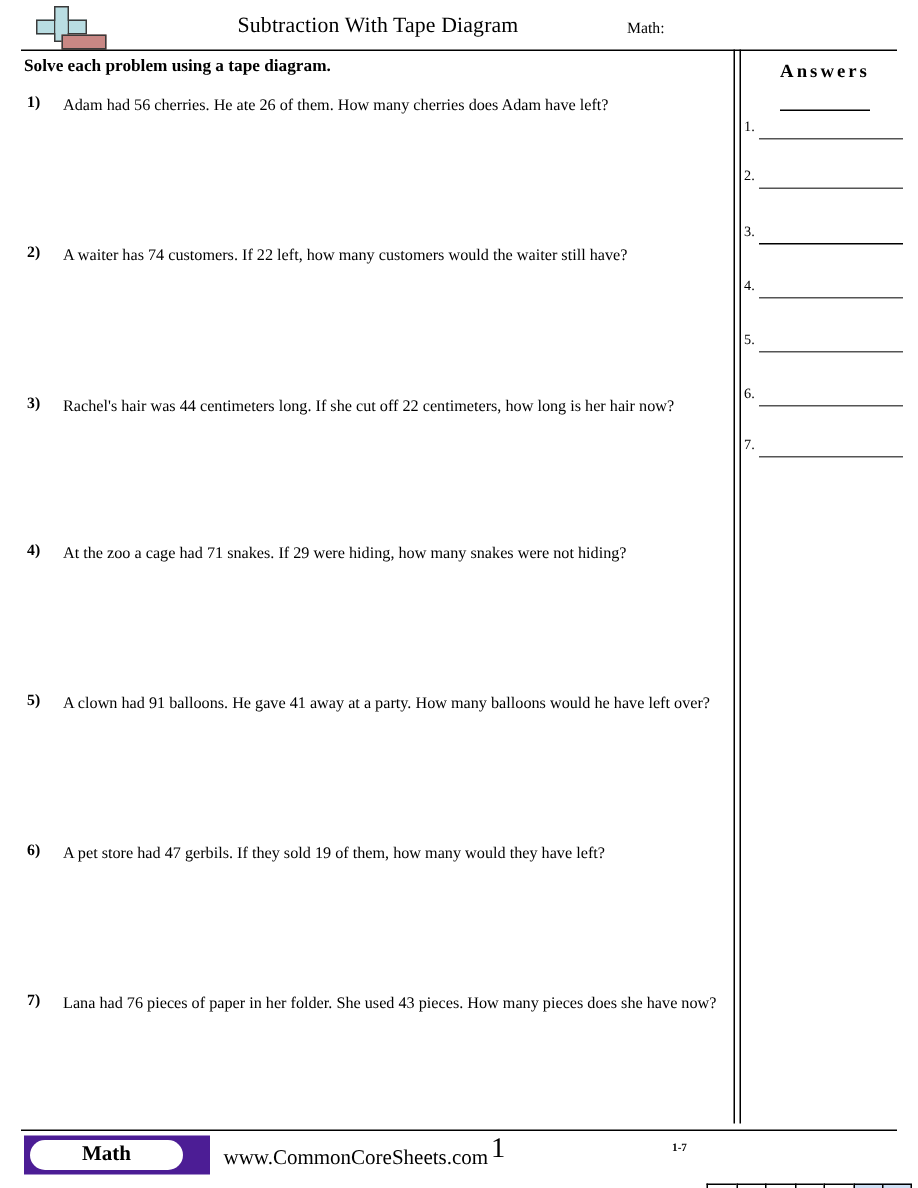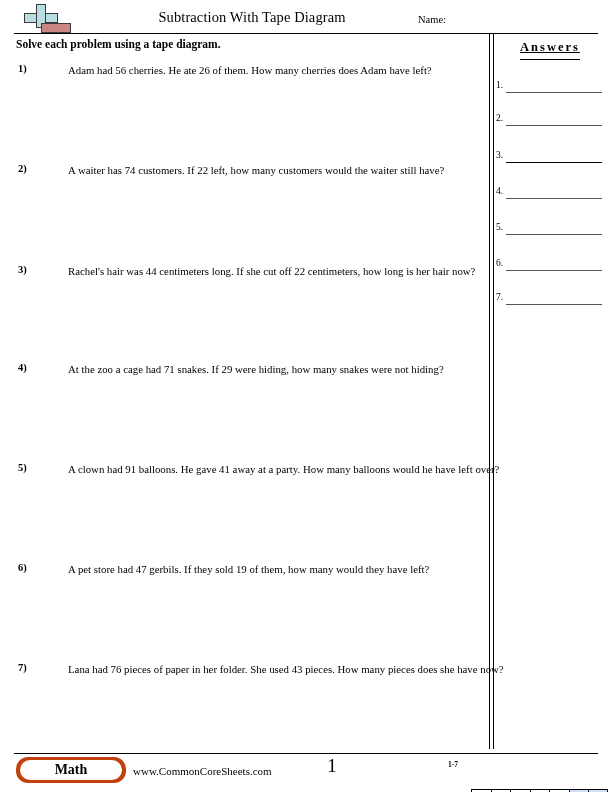--- a/index.html
+++ b/index.html
@@ -127,42 +127,40 @@
     font-weight: bold;
     text-align: left;
   }
   .problem .ptext {
     position: absolute;
     left: 24px; top: 0;
     width: 438px;
     font-size: 10.8px;
     line-height: 14px;
     text-align: left;
-    margin-left: 26px;
   }
 
   
   #answers {
     position: absolute;
     left: 494px; top: 33px;
     width: 118px; height: 716px;
   }
   #answers-title {
     position: absolute;
     left: 0; top: 7px;
     width: 112px;
     text-align: center;
     font-size: 12.5px;
     font-weight: bold;
     letter-spacing: 2px;
   }
   #answers-title span {
     border-bottom: 1.3px solid #000;
-    padding-bottom: 5px;
-    text-decoration: underline;
+    padding-bottom: 19px;
   }
   .ans-row {
     position: absolute;
     left: 0;
     width: 112px;
     height: 16px;
   }
   .ans-row .ans-num {
     position: absolute;
     left: 2px; top: 0;
@@ -180,40 +178,39 @@
 
   
   #footer {
     position: absolute;
     left: 0; top: 753px;
     width: 612px; height: 39px;
   }
   #math-badge {
     position: absolute;
     left: 16px; top: 4px;
-    width: 110px; height: 26px;
-    background: #c2410c;
-    border-radius: 12px;
+    width: 124px; height: 26px;
+    background: #4c1d95;
   }
   #math-badge .pill {
     position: absolute;
     left: 4px; top: 3px;
     width: 102px; height: 20px;
     background: #ffffff;
     border-radius: 10px;
     text-align: center;
     line-height: 20px;
     font-size: 14px;
     font-weight: bold;
     font-family: "Liberation Serif", serif;
   }
   #site-url {
     position: absolute;
-    left: 133px; top: 12px;
-    font-size: 11px;
+    left: 149px; top: 12px;
+    font-size: 14px;
   }
   #page-number {
     position: absolute;
     left: 300px; top: 2px;
     width: 64px;
     text-align: center;
     font-size: 19px;
   }
   #score-range {
     position: absolute;
@@ -250,21 +247,21 @@
 <body>
 
 <div id="header">
   <div id="logo">
     <div class="plus-h"></div>
     <div class="plus-v"></div>
     <div class="plus-fill"></div>
     <div class="minus-bar"></div>
   </div>
   <div id="title">Subtraction With Tape Diagram</div>
-  <div id="name-label">Name:</div>
+  <div id="name-label">Math:</div>
 </div>
 <div class="hrule-top"></div>
 
 <div id="divider">
   <div class="l1"></div>
   <div class="l2"></div>
 </div>
 
 <div id="instruction">Solve each problem using a tape diagram.</div>
 

